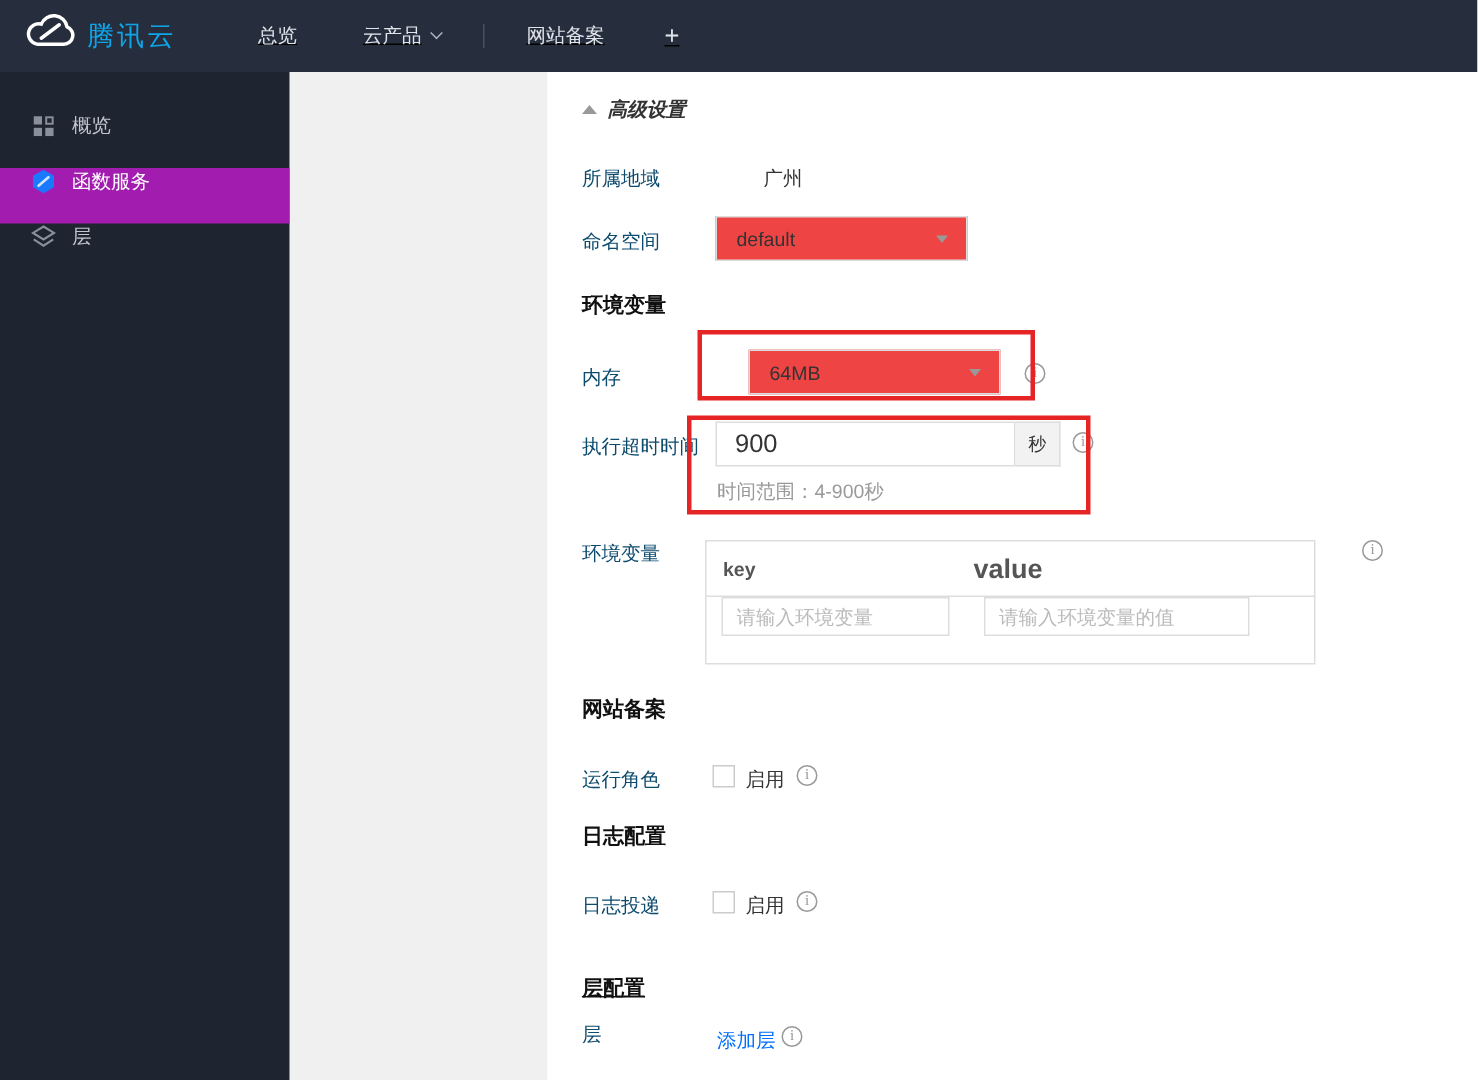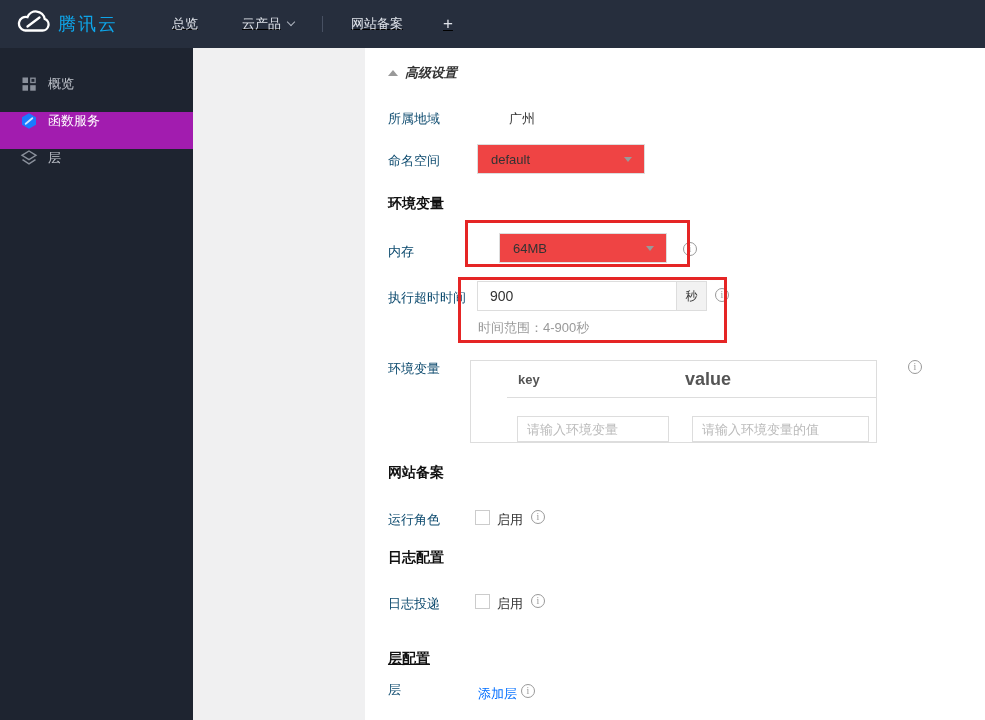--- a/index.html
+++ b/index.html
@@ -48,38 +48,38 @@
   .adv-text { font-size:13px; font-weight:bold; color:#333; }
 
   .select-box { width:168px; height:30px; border:1px solid #ddd; background:#ef4444;
                 display:flex; align-items:center; padding-left:13px;
                 font-size:13px; color:#333; cursor:pointer; position:absolute; }
   .caret-down { position:absolute; right:12px; top:12px; width:0; height:0;
                 border-left:4px solid transparent; border-right:4px solid transparent;
                 border-top:5px solid #999; }
 
   .text-input { width:200px; height:30px; border:1px solid #ddd; padding:0 12px;
-                font-size:14px; color:#333; outline:none;
+                font-size:17px; color:#333; outline:none;
                 font-family:"Liberation Sans","DejaVu Sans",sans-serif; }
   .addon { width:30px; height:30px; background:#f2f2f2; border:1px solid #ddd; border-left:none;
            display:flex; align-items:center; justify-content:center; font-size:12px; color:#333; }
   .hint { font-size:13px; color:#999; }
 
   .info-icon { width:14px; height:14px; border:1px solid #999; border-radius:50%;
                color:#999; font-size:10px; line-height:12px; text-align:center;
                font-family:"Liberation Serif","DejaVu Serif",serif; cursor:pointer; }
   .info-icon::after { content:"i"; }
 
   .hl-red { border:3px solid #e52525; pointer-events:none; z-index:6; }
 
-  .env-table { width:407px; height:83px; border:1px solid #ddd;padding-left:36px; }
+  .env-table { width:407px; height:83px; border:1px solid #ddd; }
   .env-head { display:flex; height:37px; border-bottom:1px solid #ddd; align-items:center; }
   .env-col-key { width:178px; padding-left:11px; font-size:13px; font-weight:bold; color:#555; }
   .env-col-val { flex:1; font-size:18px; font-weight:bold; color:#555; }
-  .env-row { display:flex; align-items:flex-end; height:44px; }
+  .env-row { display:flex; align-items:flex-start; height:44px; }
   .env-input { height:26px; border:1px solid #ddd; font-size:13px; color:#333; padding:0 9px;
                outline:none; font-family:"Liberation Sans","DejaVu Sans",sans-serif; }
   .env-input::placeholder { color:#bbb; }
   .env-input.key { width:152px; margin-left:10px; }
   .env-input.val { width:177px; margin-left:23px; }
 
   .checkbox { width:15px; height:15px; border:1px solid #ccc; background:#fff; cursor:pointer; }
   .cb-label { font-size:13px; color:#333; }
 
   .link { font-size:13px; color:#006eff; cursor:pointer; text-decoration:none; }

